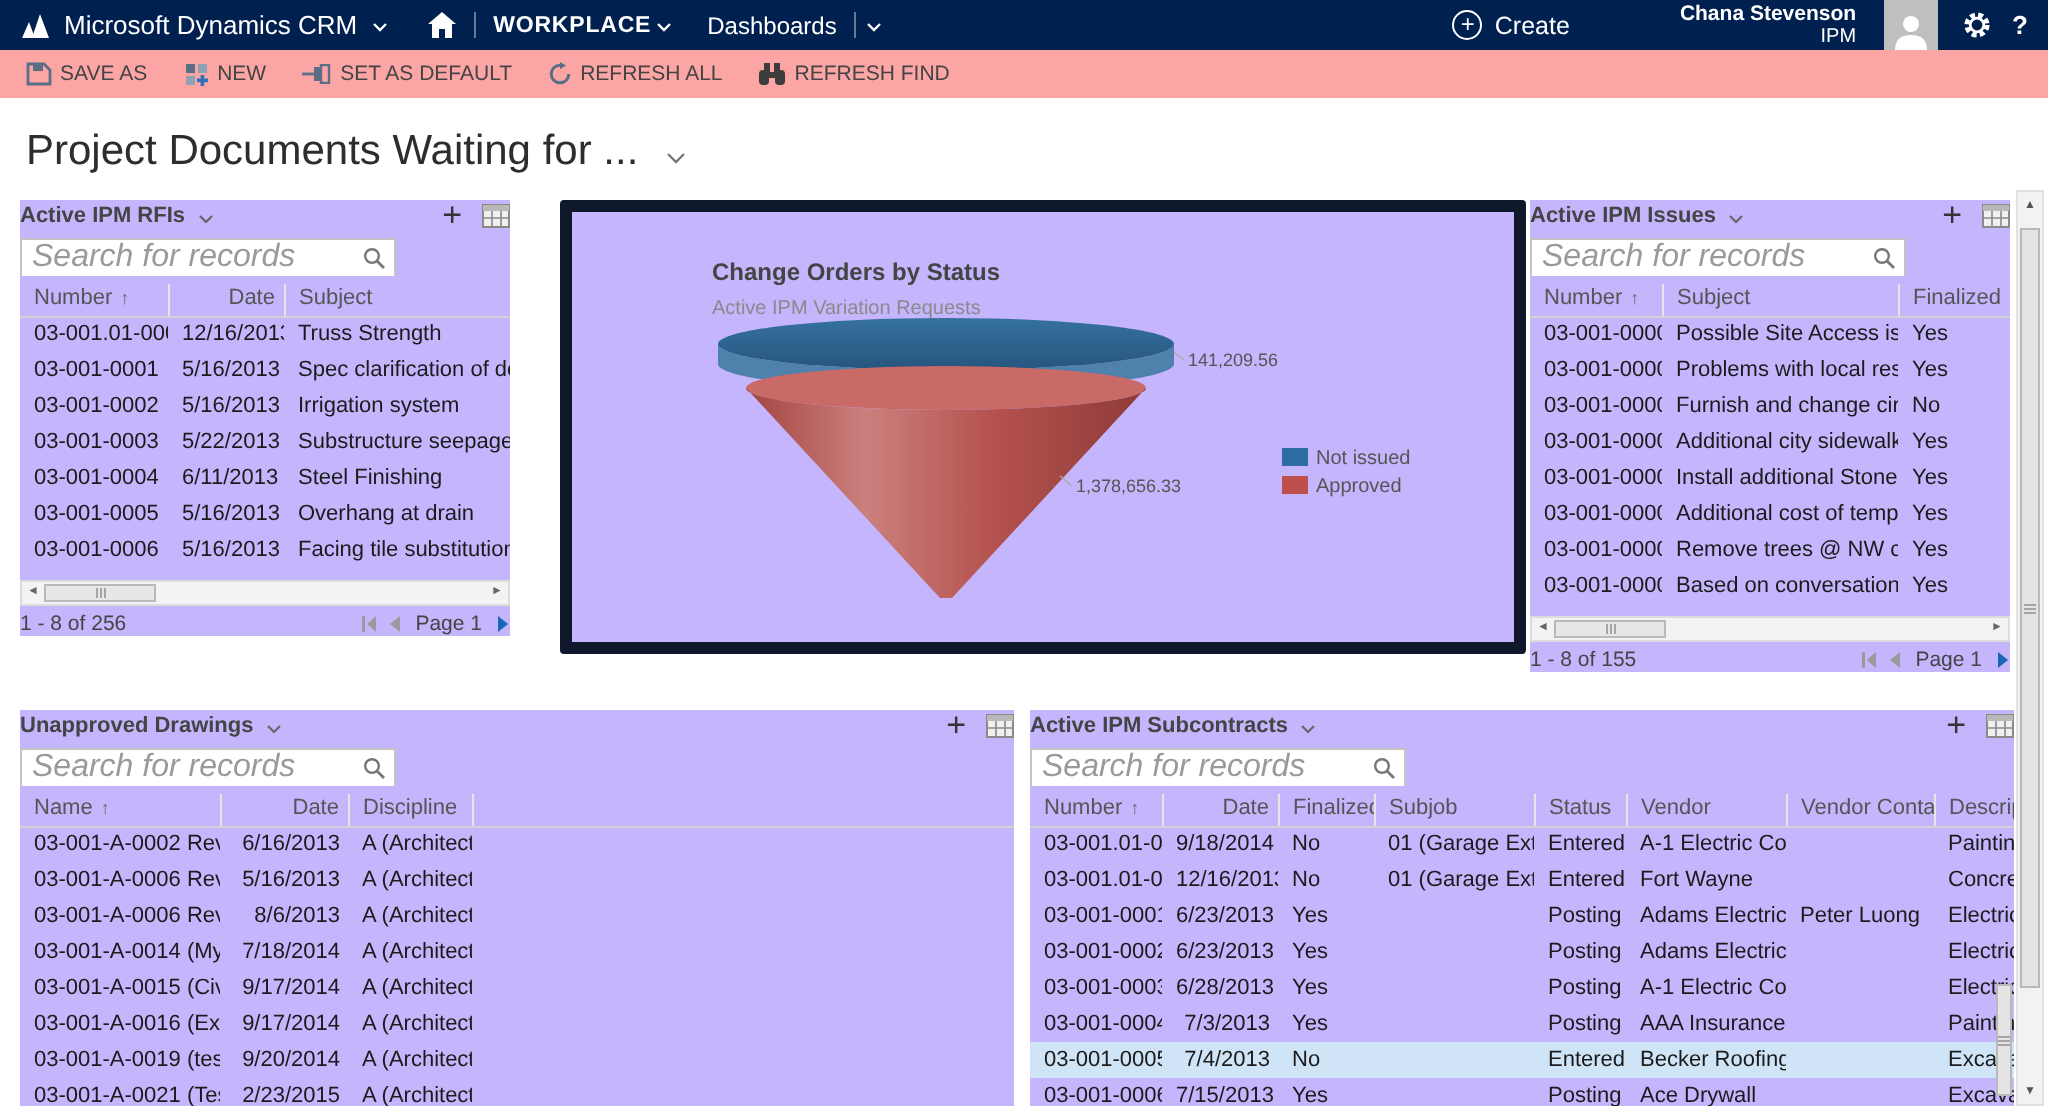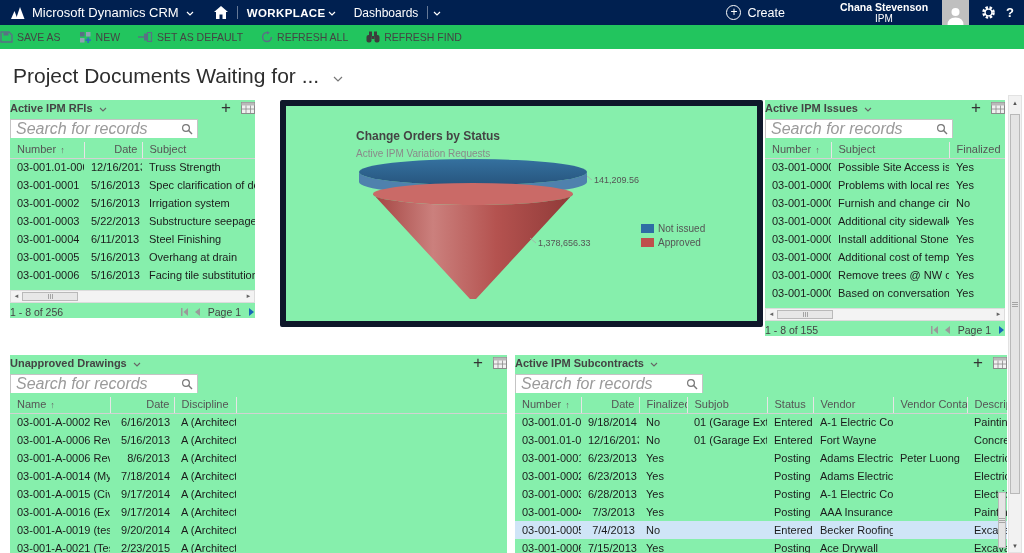--- a/index.html
+++ b/index.html
@@ -15,42 +15,42 @@
   .nav-chev { margin:2px 4px 0 2px; }
   .nav-sep { width:1px; height:13px; background:rgba(255,255,255,.4); margin:0 9px; }
   .nav-home { margin-left:16px; }
   .nav-workplace { font-weight:bold; font-size:11.5px; letter-spacing:.4px; }
   .nav-dashboards { margin-left:14px; font-size:12px; }
   .nav-right { margin-left:auto; display:flex; align-items:center; }
   .nav-create { display:flex; align-items:center; gap:6px; margin-right:55px; font-size:12.5px; }
   .create-circle { width:15px; height:15px; border:1.5px solid #fff; border-radius:50%;
                    display:flex; align-items:center; justify-content:center;
                    font-size:12px; line-height:1; padding-bottom:1px; }
-  .nav-user { text-align:center; margin-right:14px; line-height:11px; }
+  .nav-user { text-align:right; margin-right:14px; line-height:11px; }
   .nav-user .u1 { font-weight:bold; font-size:10.5px; }
   .nav-user .u2 { font-size:10px; }
   .nav-avatar { width:27px; height:25px; background:#bfbfbf; display:flex;
                 align-items:flex-end; justify-content:center; overflow:hidden; }
   .nav-gear { margin:0 10px 0 12px; }
   .nav-help { margin-right:10px; font-size:13px; font-weight:bold; }
 
   
   .ribbon { position:absolute; top:25px; left:0; width:1024px; height:24px;
-            background:#22c55e; display:flex; align-items:center; gap:18px;
-            }
+            background:#fca5a5; display:flex; align-items:center; gap:18px;
+            padding-left:13px; }
   .ribbon-btn { display:flex; align-items:center; gap:4px; font-size:10.5px;
                 color:#444; white-space:nowrap; cursor:default; }
 
   
   .page-title-row { position:absolute; top:64px; left:13px; display:flex; align-items:center; }
   .page-title { font-size:21px; color:#2d2d2d; }
   .title-chev { margin:6px 0 0 14px; }
 
   
-  .panel { position:absolute; background:#86efac; }
+  .panel { position:absolute; background:#c4b5fd; }
   .p-rfis  { left:10px;  top:100px; width:245px; }
   .p-chart { left:280px; top:100px; width:483px; height:227px;
              border:6px solid #0f172a; border-radius:2px; }
   .p-issues{ left:765px; top:100px; width:240px; }
   .p-draw  { left:10px;  top:355px; width:497px; }
   .p-subs  { left:515px; top:355px; width:492px; height:198px; overflow:hidden; }
 
   .panel-head { display:flex; align-items:center; height:16px; }
   .panel-title { font-size:11px; font-weight:bold; color:#444; white-space:nowrap; }
   .panel-title-chev { margin:2px 0 0 6px; }

